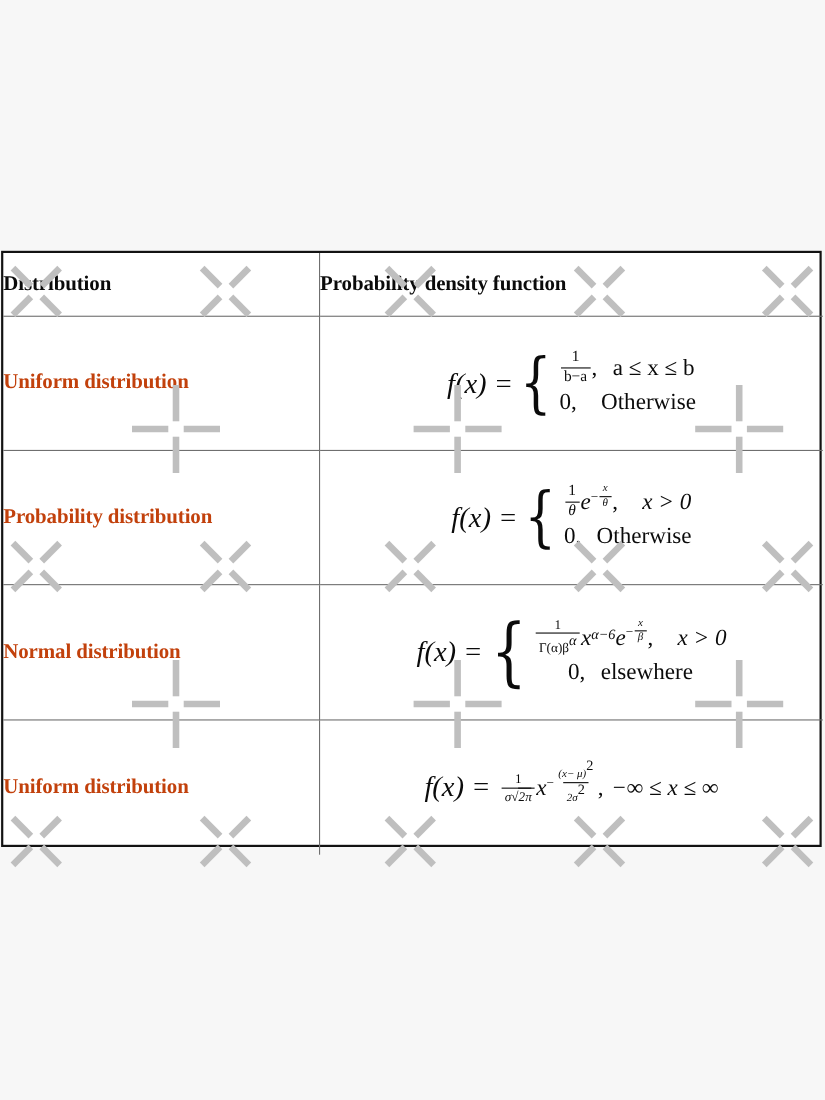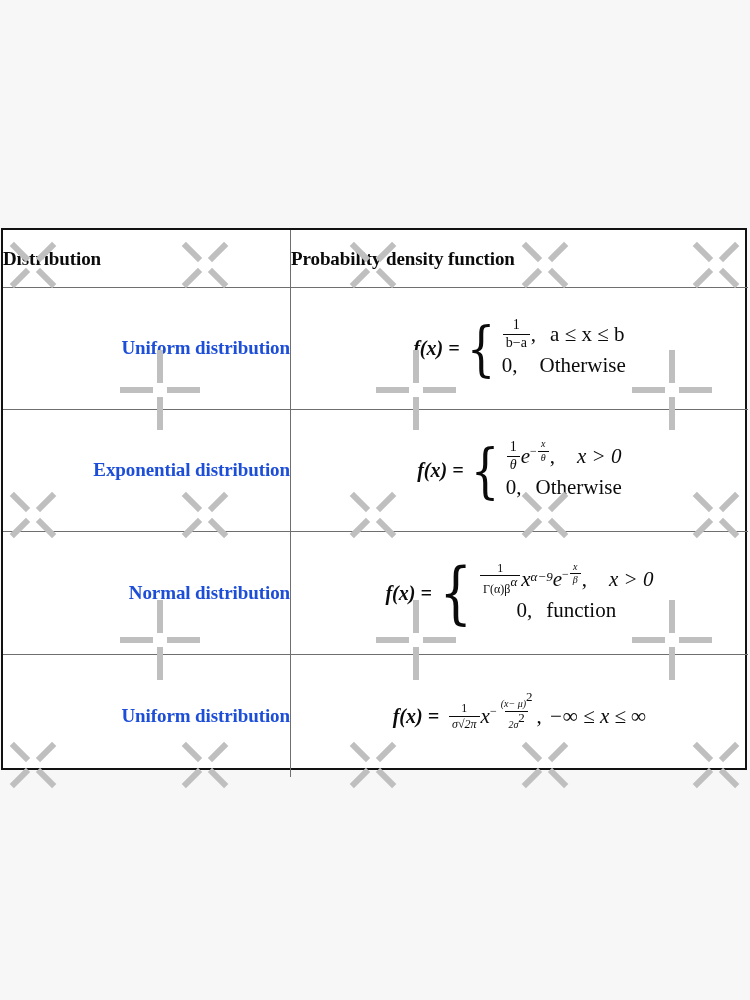--- a/index.html
+++ b/index.html
@@ -69,24 +69,23 @@
   .col-pdf  { width: 457px; }
 
   .row-head td { height: 57px; }
   .row-body td { height: 121px; }
   .row-body-tall td { height: 122px; }
 
   .cell-name {
     padding-left: 8px;
     font-size: 19px;
     font-weight: bold;
-    color: #1d4ed8;
+    color: #c2410c;
     letter-spacing: -0.1px;
     line-height: 1.1;
-    text-align: right;
   }
   .cell-head {
     padding-left: 8px;
     font-size: 19px;
     font-weight: bold;
     color: #0b0b0b;
     letter-spacing: -0.1px;
   }
   .cell-pdf {
     text-align: center;
@@ -100,23 +99,22 @@
     justify-content: center;
     font-family: "Liberation Serif", "DejaVu Serif", serif;
     font-size: 21px;
     white-space: nowrap;
   }
   .mi { font-style: italic; }
   .mup { font-style: normal; }
 
   .fxeq {
     font-style: italic;
-    font-size: 20px;
+    font-size: 26px;
     margin-right: 2px;
-    font-weight: bold;
   }
 
   
   .brace {
     font-size: 60px;
     font-weight: 300;
     line-height: 0.72;
     font-family: "DejaVu Serif", "Liberation Serif", serif;
     margin: 0 2px 0 0;
     transform: scaleX(0.75);
@@ -219,21 +217,21 @@
                 <span class="mup">0,</span>
                 <span class="gap-l"></span>
                 <span class="mup">Otherwise</span>
               </span>
             </span>
           </span>
         </td>
       </tr>
 
       <tr class="row-body">
-        <td class="col-name cell-name">Exponential distribution</td>
+        <td class="col-name cell-name">Probability distribution</td>
         <td class="col-pdf cell-pdf">
           <span class="math">
             <span class="fxeq">f(x) =</span>
             <span class="brace">{</span>
             <span class="cases">
               <span class="case-line">
                 <span class="frac">
                   <span class="num mup">1</span>
                   <span class="den mi">θ</span>
                 </span>
@@ -265,37 +263,37 @@
           <span class="math">
             <span class="fxeq">f(x) =</span>
             <span class="brace brace-tall">{</span>
             <span class="cases">
               <span class="case-line">
                 <span class="frac frac-sm">
                   <span class="num mup">1</span>
                   <span class="den"><span class="mup">Γ(α)β</span><span class="sup mi">α</span></span>
                 </span>
                 <span class="mi">x</span>
-                <span class="sup mi">α−9</span>
+                <span class="sup mi">α−6</span>
                 <span class="mi">e</span>
                 <span class="sup-frac">
                   <span class="mup">−</span>
                   <span class="frac frac-xs">
                     <span class="num mi">x</span>
                     <span class="den mi">β</span>
                   </span>
                 </span>
                 <span class="mup">,</span>
                 <span class="gap-l"></span>
                 <span class="mi">x &gt; 0</span>
               </span>
               <span class="case-line centered">
                 <span class="mup">0,</span>
                 <span class="gap-m"></span>
-                <span class="mup">function</span>
+                <span class="mup">elsewhere</span>
               </span>
             </span>
           </span>
         </td>
       </tr>
 
       <tr class="row-body-tall">
         <td class="col-name cell-name">Uniform distribution</td>
         <td class="col-pdf cell-pdf">
           <span class="math">

